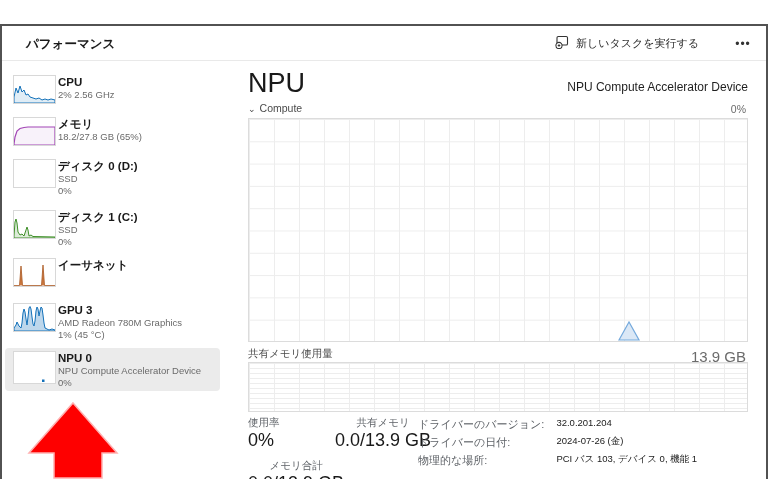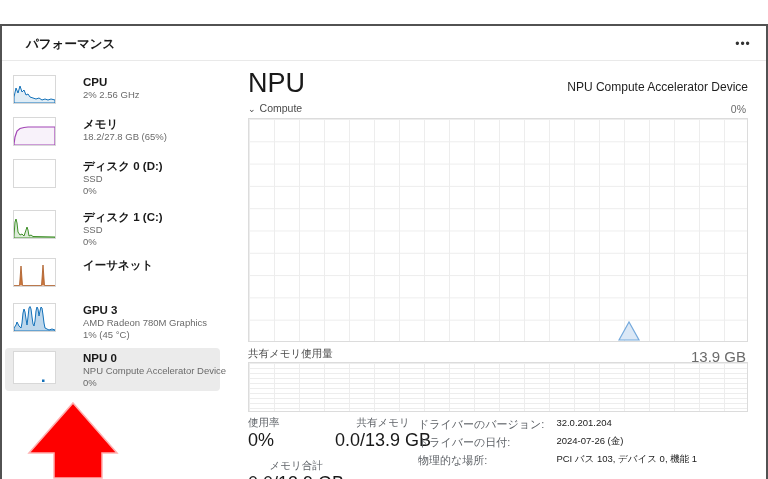--- a/index.html
+++ b/index.html
@@ -26,21 +26,21 @@
   .run-task-btn .label { font-size:11px; color:#2b2b2b; }
   .more-btn {
     position:absolute; right:8px; top:5px; height:25px; width:30px;
     display:flex; align-items:center; justify-content:center;
     background:#fff; border:none; border-radius:4px; cursor:pointer;
     font-size:12px; color:#333; letter-spacing:1px;
   }
   
   .side-item {
     position:absolute; left:3px; width:215px;
-    display:flex; gap:27px; padding:3px 0 3px 8px; align-items:flex-start;
+    display:flex; gap:2px; padding:3px 0 3px 8px; align-items:flex-start;
     border-radius:4px; cursor:pointer;
   }
   .side-item.selected { background:#ebebeb; }
   .thumb {
     flex:0 0 43px; width:43px; height:29px;
     border:1px solid #d8d8d8; background:#fff; overflow:hidden;
   }
   .side-item.selected .thumb { height:33px; }
   .thumb svg { display:block; width:41px; height:27px; }
   .side-item.selected .thumb svg { height:31px; }
@@ -90,20 +90,30 @@
   
   .red-arrow { position:absolute; left:24px; top:375px; z-index:10; }
 </style>
 </head>
 <body>
 
 <div class="window">
 
   <div class="header">
     <div class="page-title">パフォーマンス</div>
+    <button class="run-task-btn">
+      <span>
+        <svg width="14" height="14" viewBox="0 0 14 14">
+          <rect x="2" y="1.5" width="10.5" height="8.5" rx="1.3" fill="none" stroke="#333" stroke-width="1.1"></rect>
+          <circle cx="4" cy="10.5" r="3.1" fill="#fff" stroke="#333" stroke-width="1.1"></circle>
+          <path d="M4 9.2 V11.8 M2.7 10.5 H5.3" stroke="#333" stroke-width="1.1"></path>
+        </svg>
+      </span>
+      <span class="label">新しいタスクを実行する</span>
+    </button>
     <button class="more-btn">
       <span>•••</span>
     </button>
   </div>
 
   <div class="side-item" style="top:46px">
     <div class="thumb">
       <svg viewBox="0 0 41 27">
           <path d="M0,21 L2,12 L4,17 L6,10 L8,16 L10,14 L12,19 L14,18 L16,21 L19,22 L22,23 L25,22 L28,24 L31,23 L34,24 L37,23 L41,24 L41,27 L0,27 Z" fill="rgba(19,113,185,0.13)" stroke="#1371b9" stroke-width="1"></path>
         </svg>

